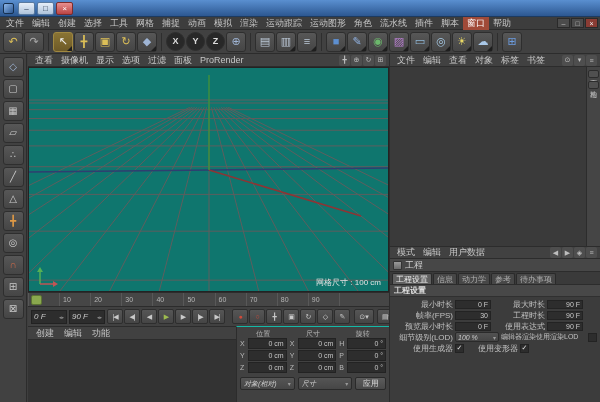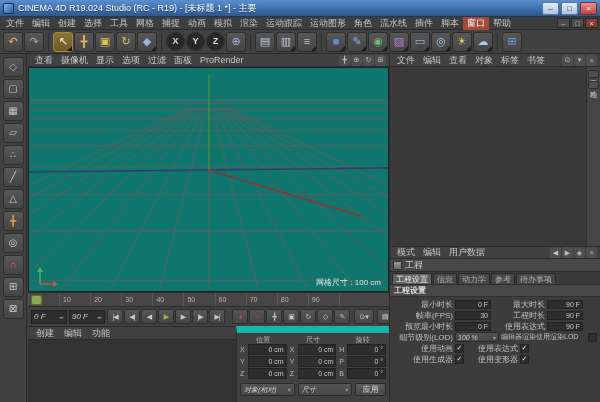--- a/index.html
+++ b/index.html
@@ -90,21 +90,21 @@
   
   .materials{position:absolute;left:28px;top:326px;width:208px;height:76px;background:#383838;
     border-top:1px solid #2c2c2c;}
   .mat-menubar{height:13px;background:#414141;border-bottom:1px solid #2c2c2c;display:flex;
     align-items:center;padding-left:3px;}
   .mat-menu-item{font-size:9px;color:#c6c6c6;padding:0 5px;line-height:13px;}
   .mat-body{height:62px;background:#333;}
 
   
   .coords{position:absolute;left:236px;top:326px;width:153px;height:76px;background:#414141;
-    border-top:7px solid #14b8a6;border-left:1px solid #2c2c2c;padding:2px 3px;}
+    border-top:1px solid #14b8a6;border-left:1px solid #2c2c2c;padding:2px 3px;}
   .coord-cols{display:flex;gap:3px;}
   .coord-col{flex:1;}
   .coord-head{font-size:7px;color:#b8b8b8;text-align:center;height:9px;line-height:9px;}
   .coord-row{display:flex;align-items:center;gap:2px;margin-bottom:1px;}
   .coord-axis{font-size:7px;color:#b8b8b8;width:6px;flex-shrink:0;}
   .coord-field{flex:1;height:11px;background:#2d2d2d;border:1px solid #232323;font-size:7px;
     color:#c6c6c6;display:flex;align-items:center;justify-content:flex-end;padding:0 2px;}
   .coord-bottom{display:flex;gap:3px;margin-top:3px;}
   .coord-drop{flex:1.3;height:13px;background:linear-gradient(#555,#464646);border:1px solid #2a2a2a;
     border-radius:2px;font-size:7px;color:#c9c9c9;display:flex;align-items:center;
@@ -158,21 +158,20 @@
     border:1px solid #2a2a2a;border-radius:2px;font-size:8px;color:#d8d8d8;
     display:inline-flex;align-items:center;margin-left:62px;}
 </style>
 </head>
 <body>
 
 <div id="app">
 
   <div class="titlebar">
     <span class="title-icon"></span>
-    <span class="title-text">CINEMA 4D R19.024 Studio (RC - R19) - [未标题 1 *] - 主要</span>
     <span class="win-btns">
 
     <span class="win-btn">
           <i class="g">–</i>
         </span>
         <span class="win-btn">
           <i class="g">□</i>
         </span>
         <span class="win-btn close">
           <i class="g">×</i>
@@ -622,26 +621,20 @@
         <span class="am-label">细节级别(LOD)</span>
         <span class="am-drop">
             <i class="g">100 %</i>
             <b class="caret">▾</b>
           </span>
         <span class="am-label sm">编辑器渲染使用渲染LOD</span>
         <span class="am-check"></span>
       </div>
       <div>
 
-          <div class="am-row">
-            <span class="am-label">使用动画</span>
-            <span class="am-check">✓</span>
-            <span class="am-label r">使用表达式</span>
-            <span class="am-check">✓</span>
-          </div>
 
           <div class="am-row">
             <span class="am-label">使用生成器</span>
             <span class="am-check">✓</span>
             <span class="am-label r">使用变形器</span>
             <span class="am-check">✓</span>
           </div>
         </div>
     </div>
   </div>

